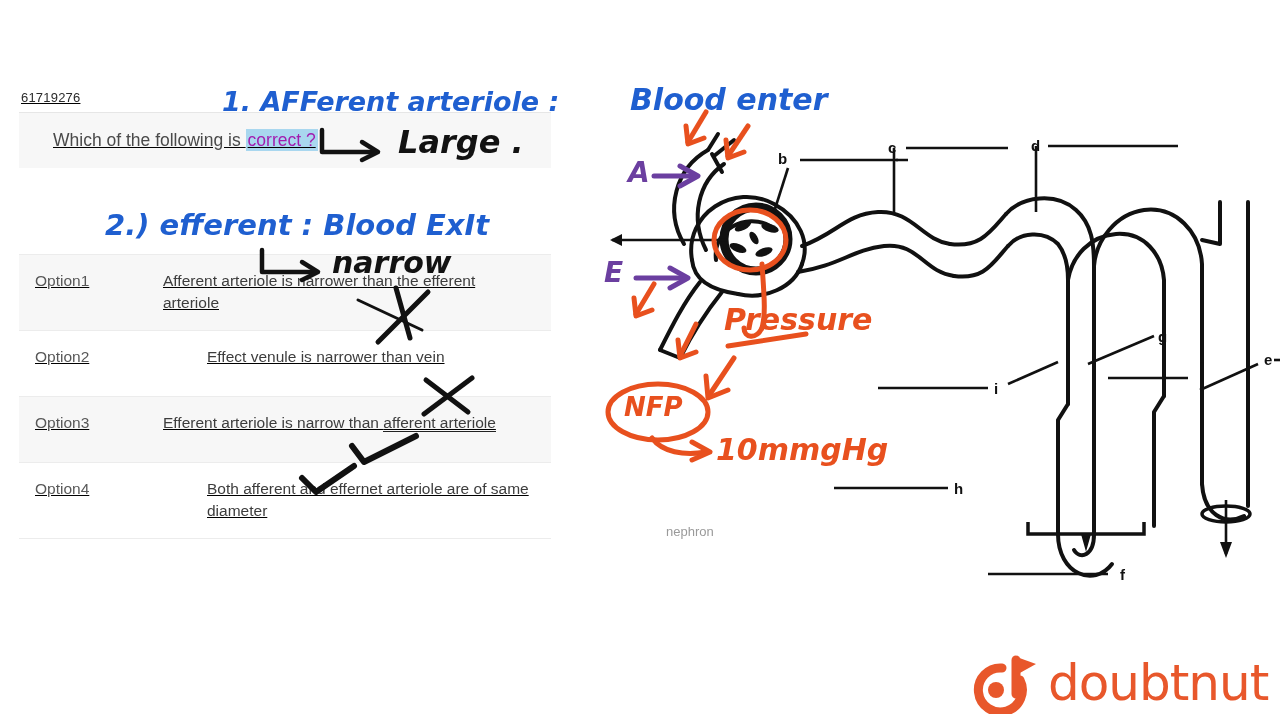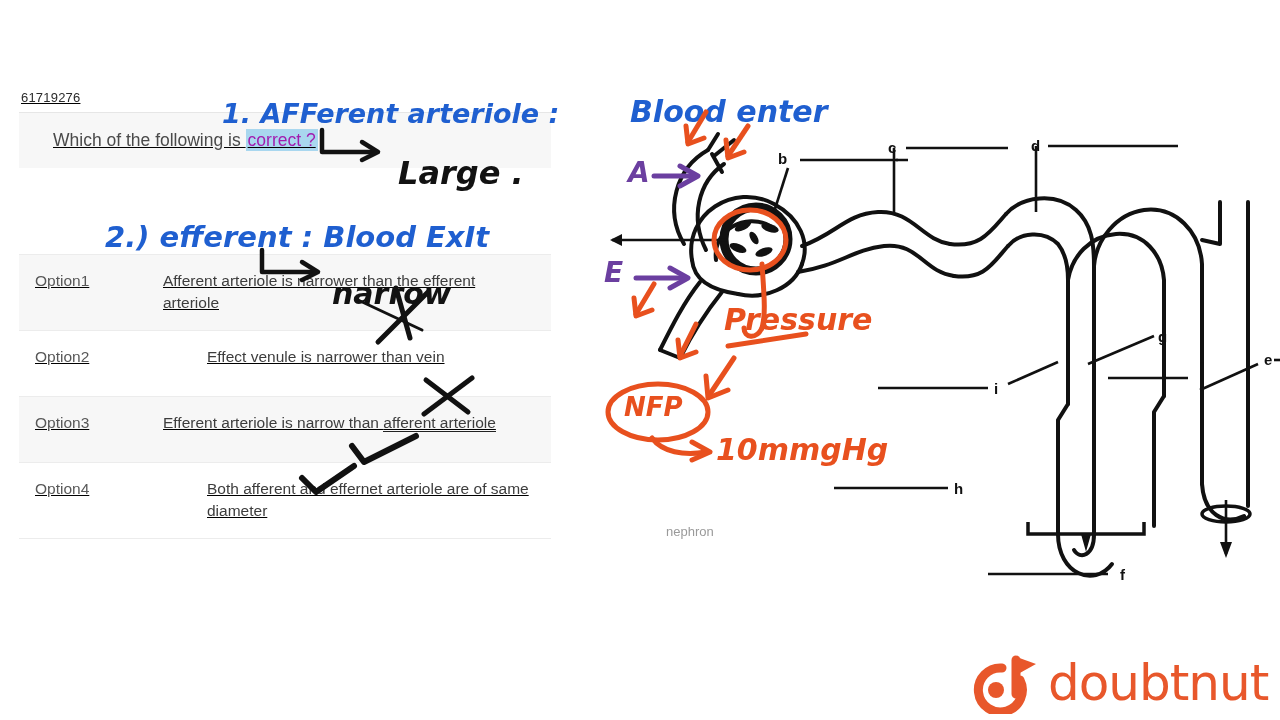--- a/index.html
+++ b/index.html
@@ -50,22 +50,22 @@
   .opt-text u { text-decoration: none; border-bottom: 1.6px solid #222; }
   .opt-bottom-rule { border-top: 1px solid #ececec; height: 1px; }
 
   
   .ink { position: absolute; pointer-events: none; }
   .hand {
     font-family: "DejaVu Sans", sans-serif;
     font-style: italic; font-weight: 700;
     white-space: nowrap;
   }
-  .blue  { color: #1f5fd0; margin-top: 12px; }
-  .black { color: #121212; margin-top: 31px; }
+  .blue  { color: #1f5fd0; }
+  .black { color: #121212; }
   .orange{ color: #e8501e; }
   .purple{ color: #6b3fa0; }
 
   svg.ink { overflow: visible; }
 
   
   #diagram { position: absolute; left: 588px; top: 64px; width: 692px; height: 530px; }
 
   
   #logo { position: absolute; left: 962px; top: 652px; width: 310px; height: 62px; }

